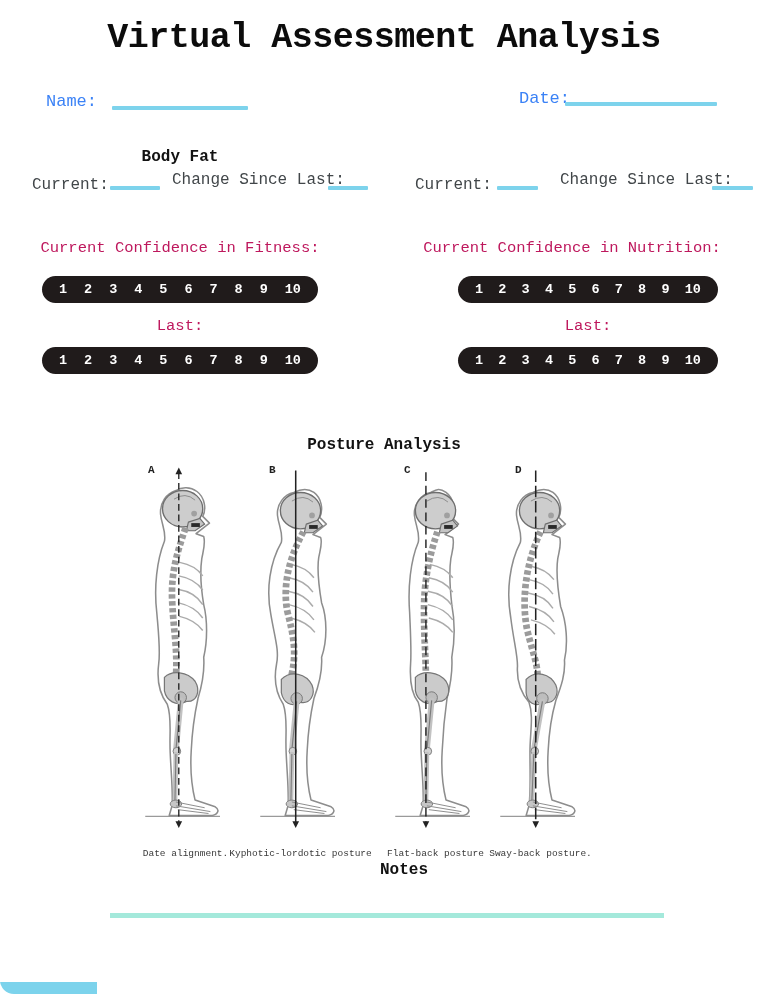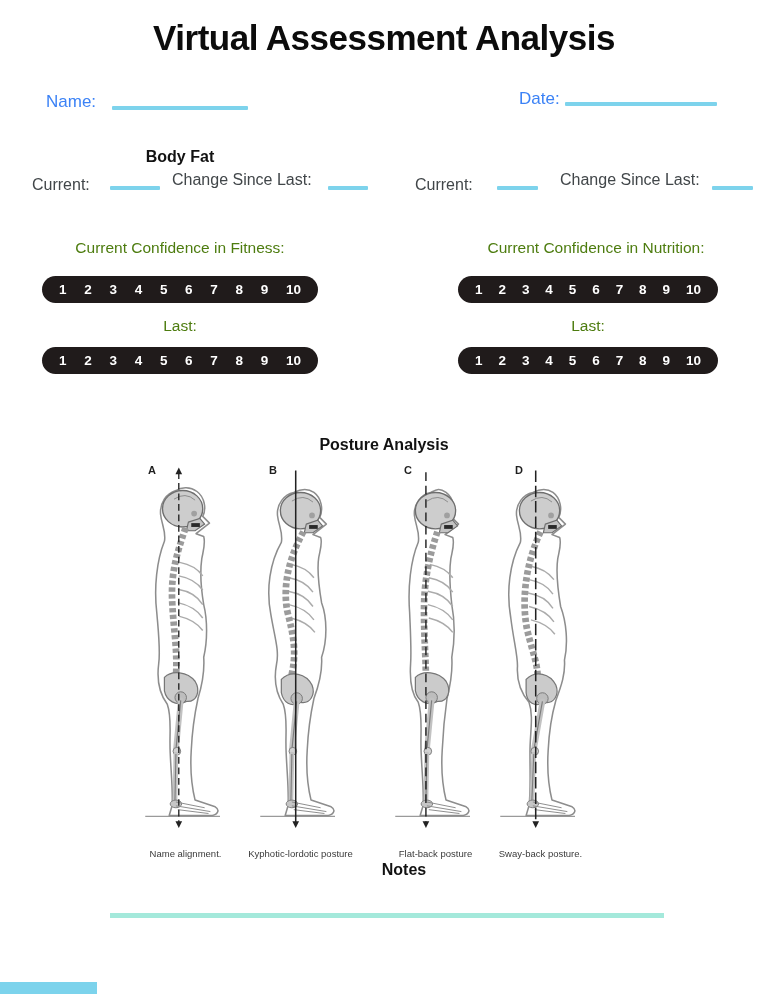--- a/index.html
+++ b/index.html
@@ -1,29 +1,29 @@
 <!DOCTYPE html>
 <html><head>
 <meta charset="utf-8">
 <style>
   * { margin:0; padding:0; box-sizing:border-box; }
   html,body { background:#ffffff; }
   .page {
     position:relative; width:768px; height:994px; background:#ffffff;
-    font-family:Liberation Sans, sans-serif; overflow:hidden;
+    font-family:Liberation Mono, monospace; overflow:hidden;border-radius:14px;
   }
   .title {
     position:absolute; top:18px; left:0; width:768px; text-align:center;
     font-size:35px; font-weight:900; letter-spacing:-0.5px; color:#0c0c0c;
   }
   .lbl { position:absolute; font-size:17px; color:#3b82f6; }
   .lbl-sm { position:absolute; font-size:16px; color:#414649; }
   .fill-line { position:absolute; height:4px; background:#7dd3ec; border-radius:1px; }
   .sec-head { position:absolute; font-size:16px; font-weight:bold; color:#121212; text-align:center; }
-  .conf-label { position:absolute; font-size:15.5px; color:#4d7c0f; text-align:center; width:320px; }
+  .conf-label { position:absolute; font-size:15.5px; color:#be185d; text-align:center; width:320px; }
   .scale-pill {
     position:absolute; height:27px; background:#201b1b; border-radius:14px;
     display:flex; align-items:center; justify-content:space-between; padding:0 17px;
   }
   .scale-pill span {
     color:#ffffff; font-size:13.5px; font-weight:bold; line-height:27px; cursor:pointer;
   }
   .posture-wrap { position:absolute; top:460px; left:0; width:768px; height:410px; }
   .fig { position:absolute; top:0; width:115px; height:400px; }
   .fig svg { position:absolute; top:0; left:0; width:115px; height:385px; }
@@ -79,21 +79,21 @@
       <span>3</span>
       <span>4</span>
       <span>5</span>
       <span>6</span>
       <span>7</span>
       <span>8</span>
       <span>9</span>
       <span>10</span>
     </div>
 
-  <div class="conf-label" style="top:239px;left:436px;">Current Confidence in Nutrition:</div>
+  <div class="conf-label" style="top:239px;left:412px;">Current Confidence in Nutrition:</div>
   <div class="scale-pill" style="top:276px;left:458px;width:260px;">
       <span>1</span>
       <span>2</span>
       <span>3</span>
       <span>4</span>
       <span>5</span>
       <span>6</span>
       <span>7</span>
       <span>8</span>
       <span>9</span>
@@ -135,21 +135,21 @@
         <line x1="55" y1="250" x2="50" y2="302" stroke="#7c7c7c" stroke-width="1.2"></line>
         <circle cx="51" cy="303" r="4" fill="#d2d2d2" stroke="#7c7c7c" stroke-width="1"></circle>
         <line x1="50" y1="306" x2="49" y2="354" stroke="#c2c2c2" stroke-width="5" stroke-linecap="round"></line>
         <line x1="50" y1="306" x2="49" y2="354" stroke="#7c7c7c" stroke-width="1.1"></line>
         <ellipse cx="50" cy="358" rx="6" ry="4" fill="#c6c6c6" stroke="#7c7c7c" stroke-width="1"></ellipse>
         <path d="M50,356 L80,362 M50,360 L86,366 M52,364 L84,368" stroke="#8a8a8a" stroke-width="1"></path>
         <line x1="53" y1="12" x2="53" y2="377" stroke="#222222" stroke-width="1.4" stroke-dasharray="7 4"></line>
         <path d="M53,7 l-3.5,7 h7 Z" fill="#222222"></path>
         <path d="M53,383 l-3.5,-7 h7 Z" fill="#222222"></path>
       </svg>
-      <span class="fig-caption">Name alignment.</span>
+      <span class="fig-caption">Date alignment.</span>
     </div>
 
     <div class="fig" style="left:243px;">
       <span class="fig-letter" style="left:26px;">B</span>
       <svg viewBox="0 0 120 400">
         <line x1="18" y1="371" x2="96" y2="371" stroke="#9a9a9a" stroke-width="1.5"></line>
         <path d="M53,33 C43,35 35,45 36,57 C37,67 42,75 40,85 C28,106 24,134 29,160 C33,184 38,198 35,212 C32,228 34,242 42,254 C47,268 44,284 45,304 C46,328 48,344 47,360 L44,370 L89,370 C95,369 97,364 92,361 L71,354 C67,338 66,318 67,302 C68,280 71,262 74,248 C80,232 83,220 82,205 C88,188 88,164 82,148 C79,130 77,114 79,101 C81,91 83,85 81,80 L73,77 L87,66 L80,59 C84,51 82,39 74,33 C67,28 59,30 53,33 Z" fill="#ffffff" stroke="#8d8d8d" stroke-width="1.6" stroke-linejoin="round"></path>
         <ellipse cx="60" cy="52" rx="21" ry="19" fill="#cdcdcd" stroke="#6e6e6e" stroke-width="1.4"></ellipse>
         <path d="M51,42 Q63,34 73,43" fill="none" stroke="#8a8a8a" stroke-width="1"></path>
         <path d="M66,66 L78,62 L83,68 L73,75 L64,75 Z" fill="#c4c4c4" stroke="#6e6e6e" stroke-width="1.2"></path>

